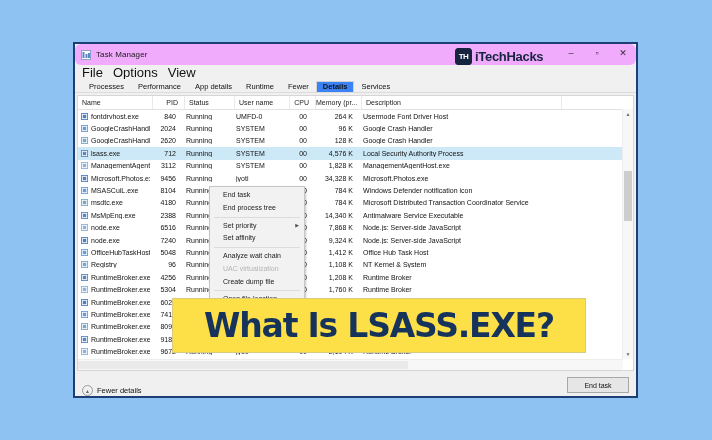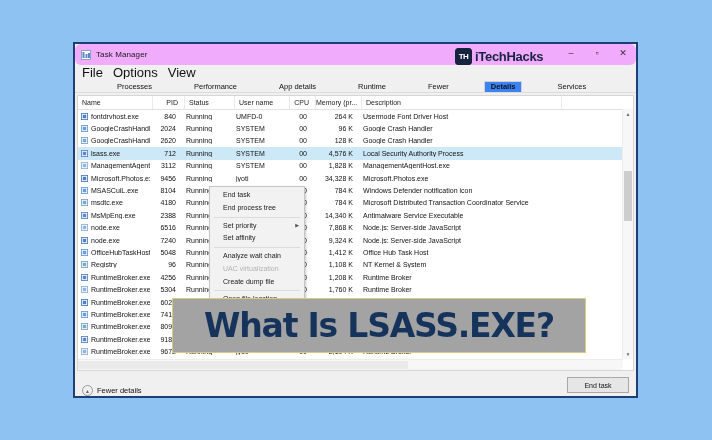--- a/index.html
+++ b/index.html
@@ -53,21 +53,21 @@
   }
   .menubar div{font-size:13px;color:#111;}
 
   
   .tabstrip{
     height:13px;background:#f0f0f0;display:flex;align-items:flex-end;
     padding-left:7px;gap:0;flex:0 0 auto;border-bottom:1px solid #dcdcdc;
   }
   .tab{
     font-size:7.5px;color:#111;padding:1px 6px 2px 6px;
-    border:1px solid transparent;border-bottom:none;line-height:1;margin-left:28px;
+    border:1px solid transparent;border-bottom:none;line-height:1;
   }
   .tab.active{background:#3b82f6;border-color:#d2d2d2;font-weight:bold;}
 
   
   .listwrap{
     flex:1 1 auto;margin:2px 2px 0 2px;background:#fff;
     border:1px solid #d6d6d6;display:flex;flex-direction:column;
     position:relative;overflow:hidden;
   }
   .colhead{
@@ -135,21 +135,21 @@
   .fewer-tx{font-size:7.5px;color:#111;}
   .endtask{
     position:absolute;right:7px;top:6px;width:60px;height:14px;
     background:#e6e6e6;border:1px solid #a8a8a8;font-size:7px;color:#111;
     display:flex;align-items:center;justify-content:center;
   }
 
   
   .banner{
     position:absolute;left:172px;top:298px;width:412px;height:53px;
-    background:#a3a3a3;border:1px solid #d9cb7d;
+    background:#fde047;border:1px solid #d9cb7d;
     display:flex;align-items:center;justify-content:center;z-index:60;
   }
   .banner-tx{
     font-size:33px;font-weight:bold;color:#16335c;
     letter-spacing:-1.2px;white-space:nowrap;
     font-family:"DejaVu Sans",sans-serif;
   }
 </style>
 </head>
 <body>

